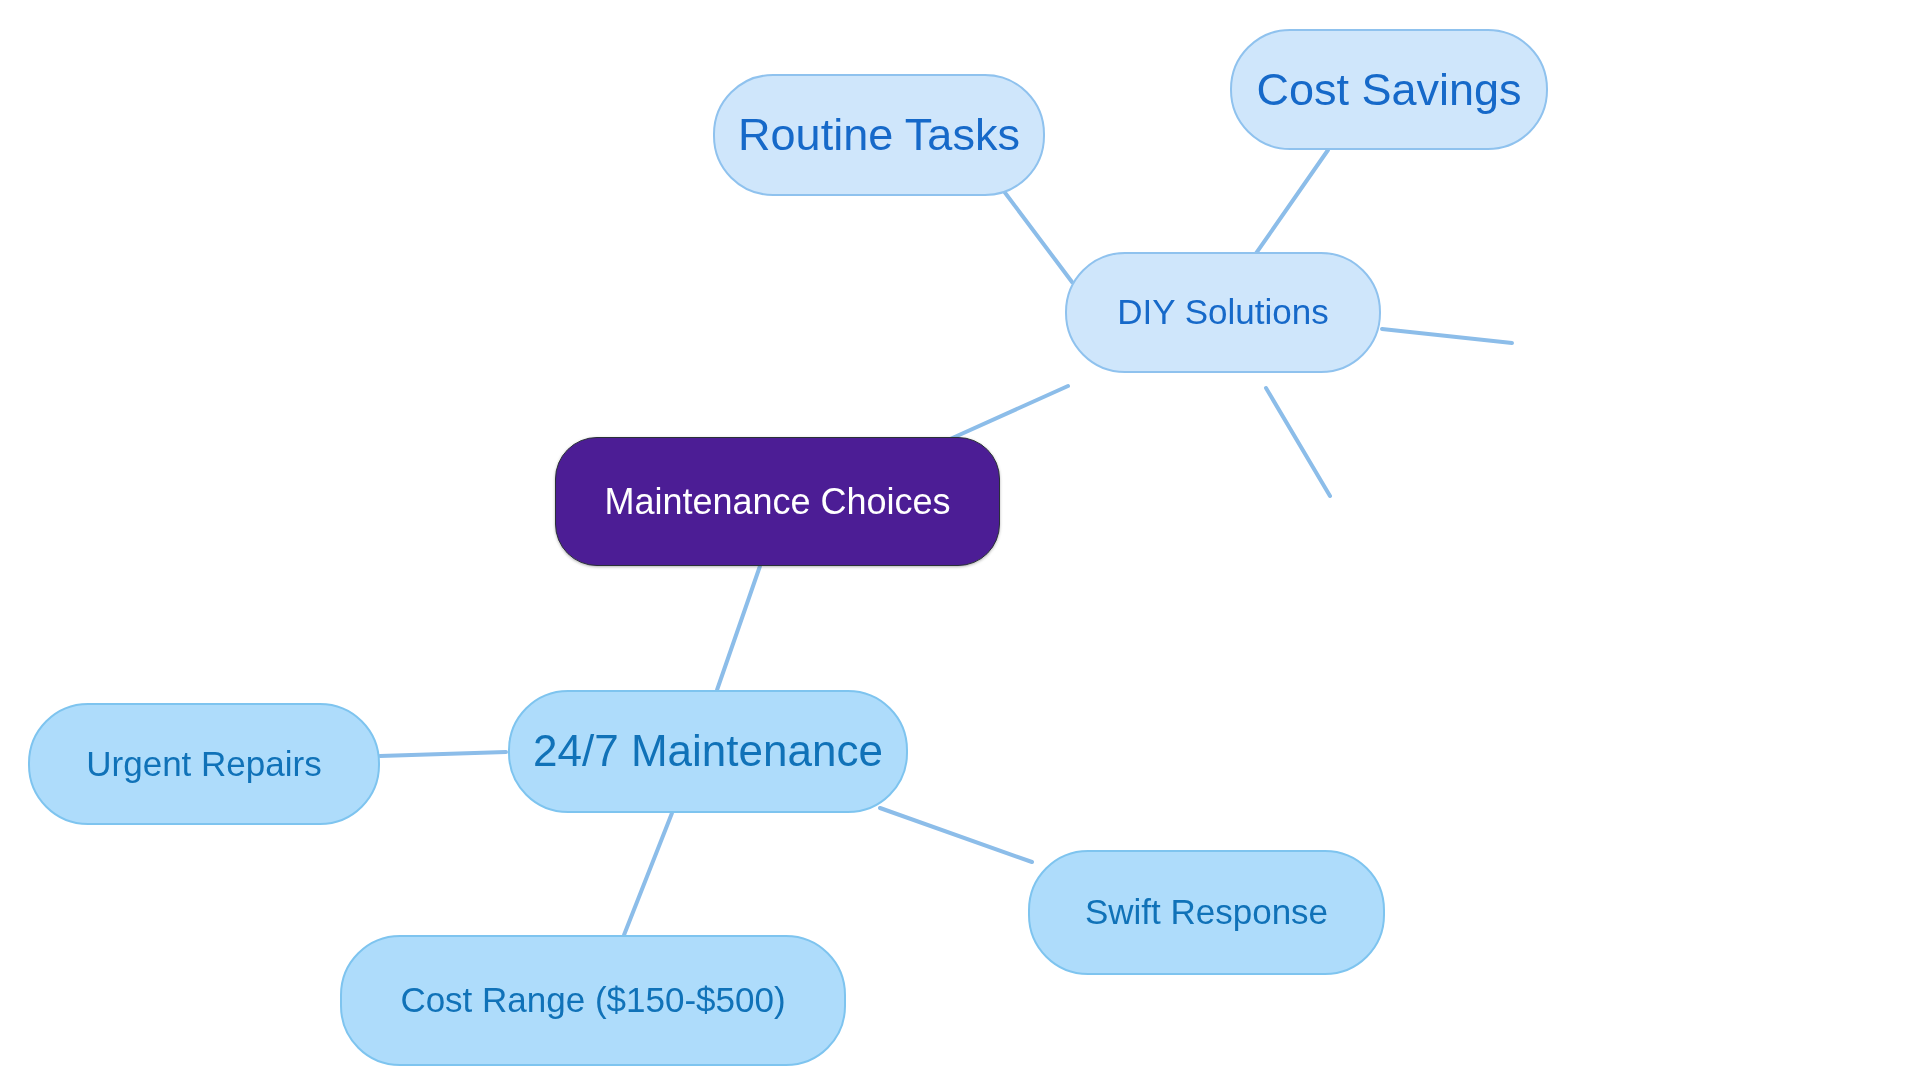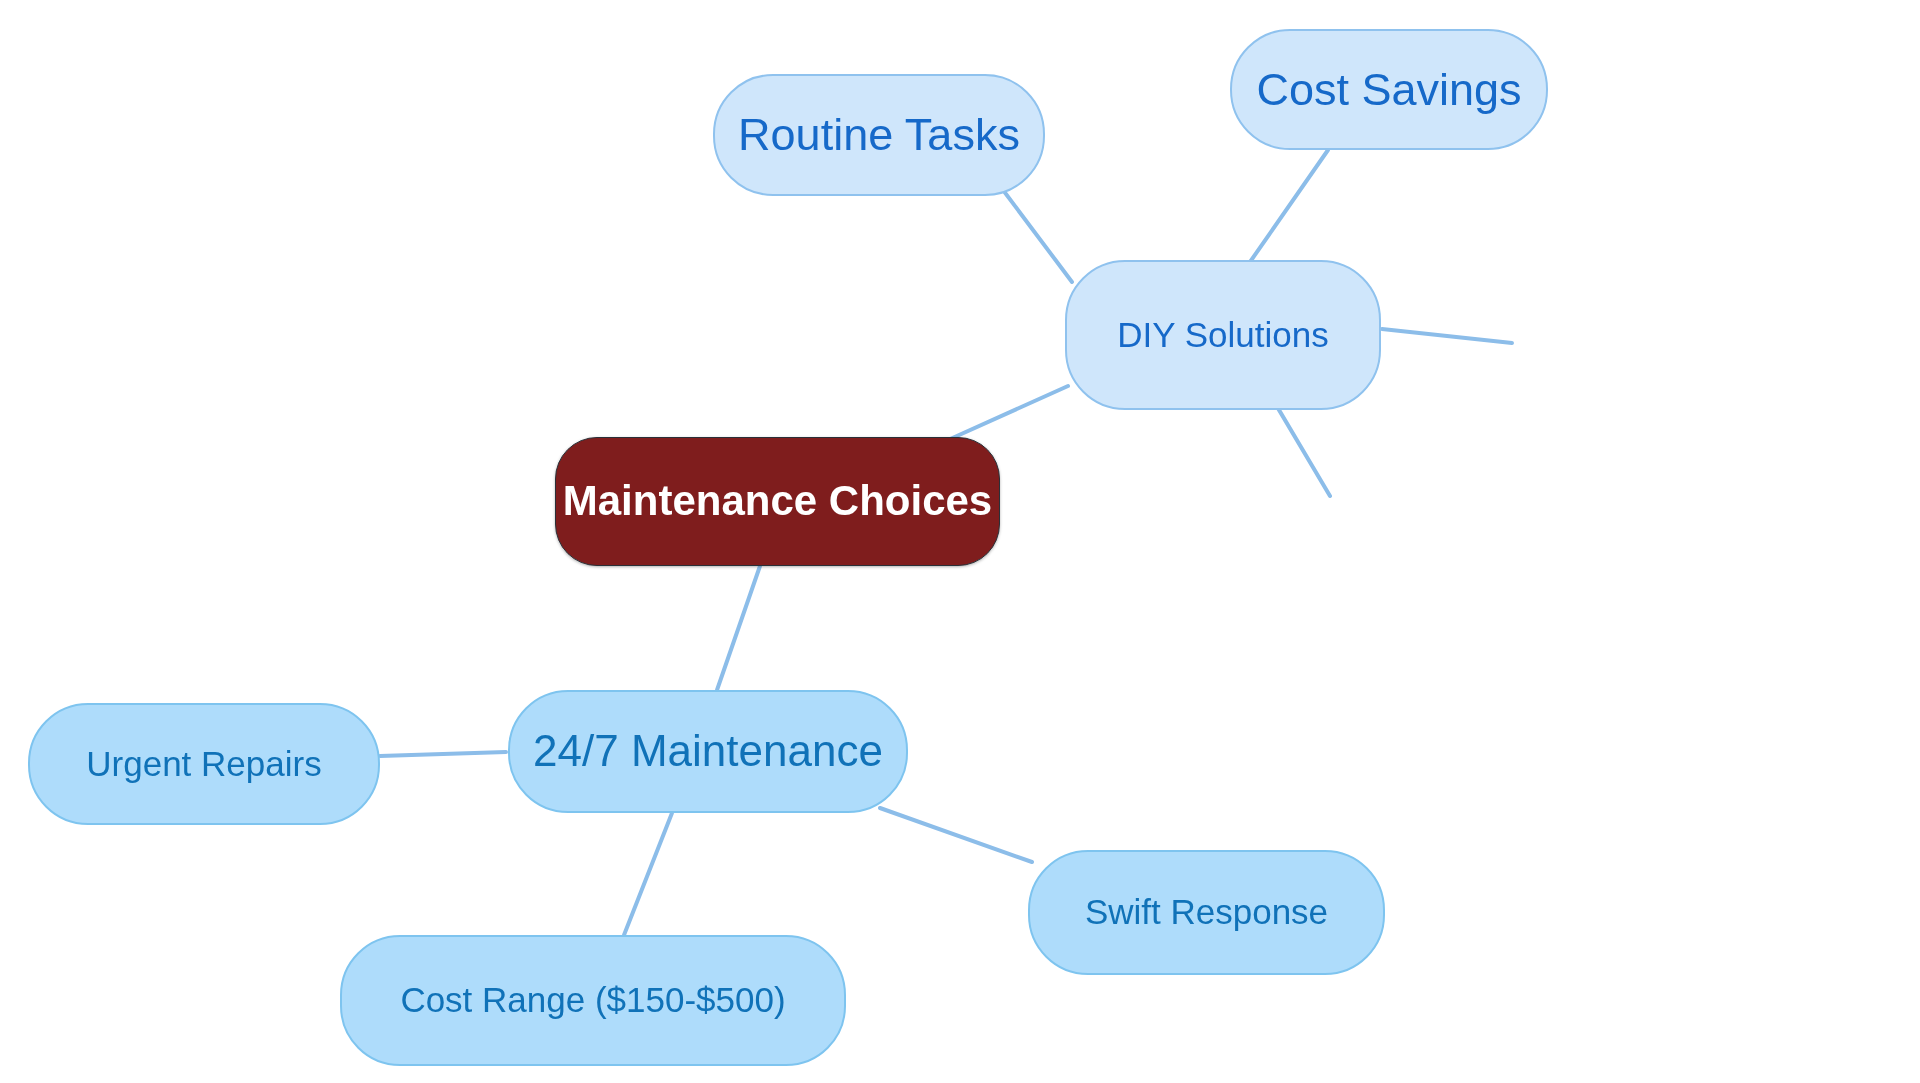--- a/index.html
+++ b/index.html
@@ -31,27 +31,26 @@
     box-sizing: border-box;
     display: flex;
     align-items: center;
     justify-content: center;
     text-align: center;
     border-radius: 60px;
     white-space: nowrap;
     line-height: 1.15;
   }
   .node-root {
-    background: #7f1d1d;
+    background: #4c1d95;
     color: #ffffff;
     border: 1px solid #2a3038;
-    font-size: 42px;
+    font-size: 36px;
     border-radius: 42px;
     box-shadow: 0 1px 3px rgba(0,0,0,0.30);
-    font-weight: bold;
   }
   .node-branch-a {
     background: #cfe6fb;
     border: 2px solid #8fc2ee;
     color: #1669c9;
     font-size: 35px;
   }
   .node-leaf-a {
     background: #cfe6fb;
     border: 2px solid #8fc2ee;
@@ -96,21 +95,21 @@
       <path d="M 672 813 L 624 935"></path>
 
       <path d="M 880 808 L 1032 862"></path>
     </g>
   </svg>
 
   <div class="node node-root" style="left:555px; top:437px; width:445px; height:129px;">
     <span>Maintenance Choices</span>
   </div>
 
-  <div class="node node-branch-a" style="left:1065px; top:260px; width:316px; height:150px;align-items:center;">
+  <div class="node node-branch-a" style="left:1065px; top:252px; width:316px; height:121px;align-items:center;">
     <span>DIY Solutions</span>
   </div>
 
   <div class="node node-leaf-a" style="left:713px; top:74px; width:332px; height:122px;">
     <span>Routine Tasks</span>
   </div>
 
   <div class="node node-leaf-a" style="left:1230px; top:29px; width:318px; height:121px;">
     <span>Cost Savings</span>
   </div>

